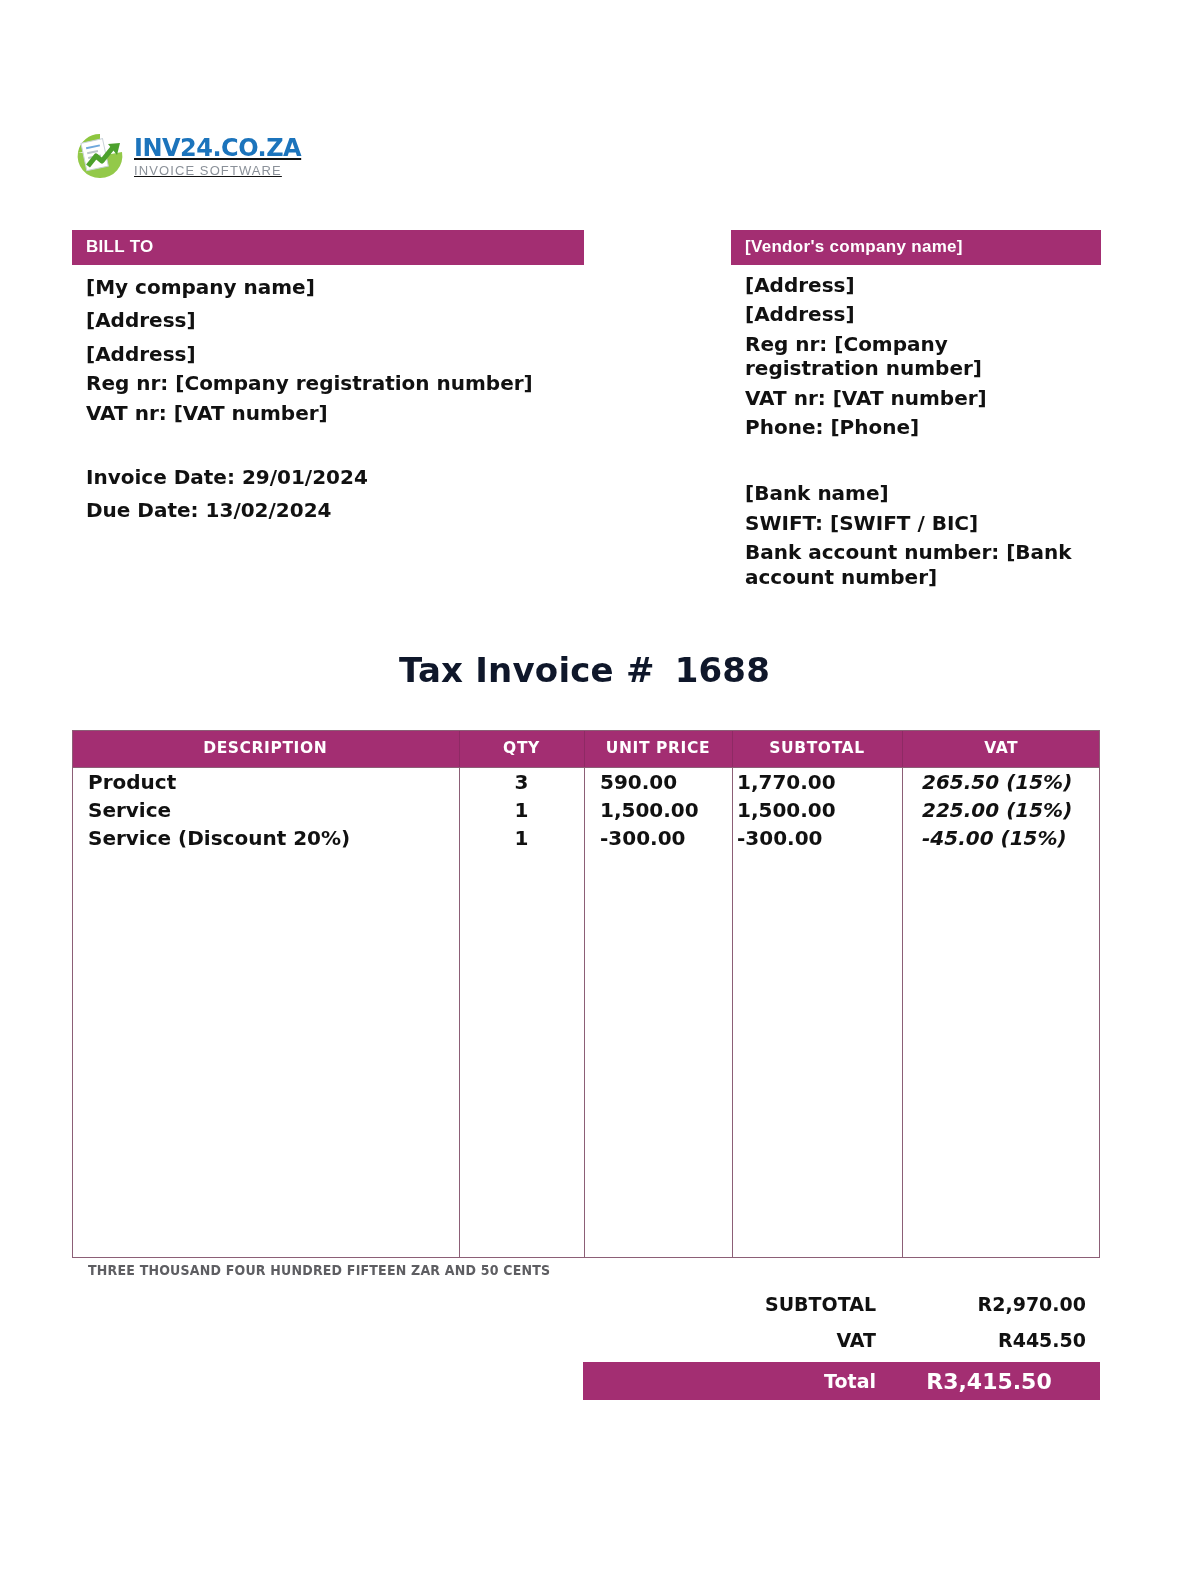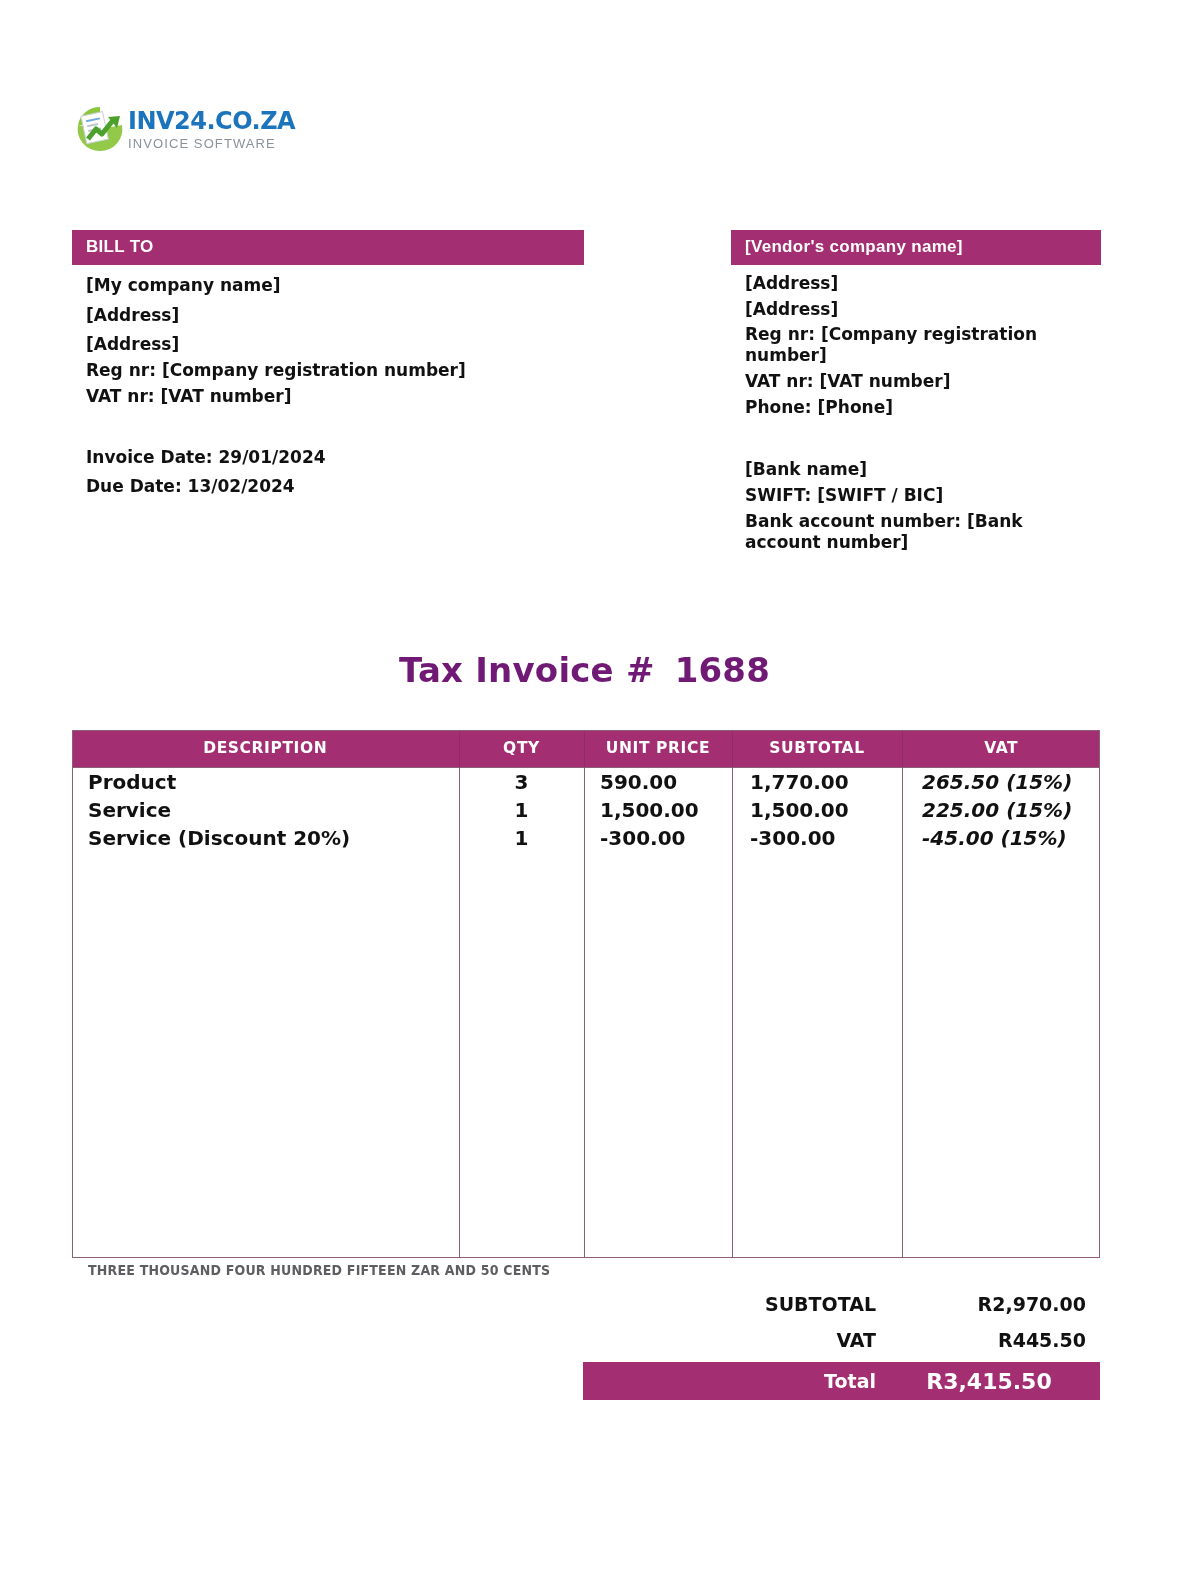--- a/index.html
+++ b/index.html
@@ -20,23 +20,25 @@
   .page {
     position: absolute;
     inset: 0;
     background: #ffffff;
   }
 
   
   .logo-block {
     position: absolute;
     left: 72px;
-    top: 101px;
+    top: 128px;
     display: flex;
     align-items: center;
+    gap: 6px;
+    text-decoration: underline;
   }
   .logo-mark {
     width: 56px;
     height: 56px;
     flex: 0 0 56px;
     position: relative;
   }
   .logo-text-wrap {
     display: flex;
     flex-direction: column;
@@ -80,21 +82,21 @@
     position: absolute;
     left: 731px;
     top: 230px;
     width: 370px;
   }
 
   .addr-lines {
     padding: 10px 14px 0 14px;
     font-family: "DejaVu Sans", sans-serif;
     font-weight: bold;
-    font-size: 17px;
+    font-size: 20px;
     color: #111;
   }
   .addr-lines .l {
     margin-bottom: 9px;
     line-height: 1.22;
   }
   .addr-lines .tight { margin-bottom: 5px; }
   .addr-lines .gap-before { margin-top: 40px; }
 
   .right-col .addr-lines { padding-top: 8px; }
@@ -105,21 +107,21 @@
   .doc-title {
     position: absolute;
     top: 650px;
     left: 0;
     width: 1169px;
     text-align: center;
     font-family: "DejaVu Sans", sans-serif;
     font-weight: bold;
     font-size: 34px;
     letter-spacing: 0.2px;
-    color: #701a75;
+    color: #0f172a;
   }
   .doc-title .num { margin-left: 8px; }
 
   
   .items {
     position: absolute;
     left: 72px;
     top: 730px;
     width: 1028px;
     border-collapse: collapse;
@@ -186,21 +188,21 @@
     font-family: "DejaVu Sans", sans-serif;
     font-weight: bold;
     font-size: 20px;
     color: #111;
     height: 28px;
     align-items: center;
   }
   .body-rows .cell-desc { width: 387px; padding-left: 16px; }
   .body-rows .cell-qty  { width: 125px; text-align: center; }
   .body-rows .cell-unit { width: 148px; padding-left: 16px; }
-  .body-rows .cell-sub  { width: 170px; padding-left: 18px; }
+  .body-rows .cell-sub  { width: 170px; padding-left: 5px; }
   .body-rows .cell-vat  { width: 180px; padding-left: 20px; font-style: italic; }
 
   
   .in-words {
     position: absolute;
     left: 88px;
     top: 1262px;
     font-family: "DejaVu Sans Condensed", "DejaVu Sans", sans-serif;
     font-weight: bold;
     font-size: 14px;

